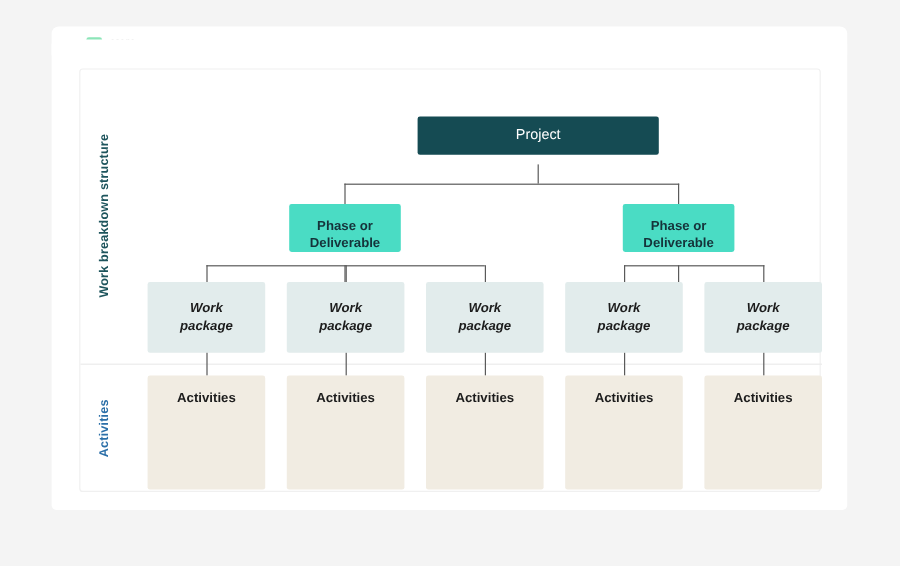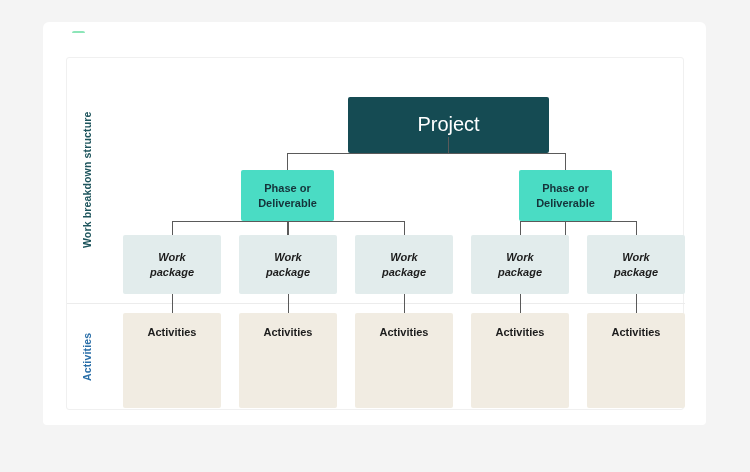--- a/index.html
+++ b/index.html
@@ -129,36 +129,37 @@
     justify-content: center;
     text-align: center;
     line-height: 1.28;
   }
   .node-label { display: block; }
 
   #node-project {
     left: 281px;
     top: 39px;
     width: 201px;
-    height: 56px;
+    height: 32px;
     background: #154b53;
     color: #ffffff;
-    font-size: 20px;
+    font-size: 12px;
     border-radius: 2px;
   }
 
   .node-phase {
     width: 93px;
-    height: 51px;
+    height: 40px;
     background: #4adcc4;
     color: #15333a;
     font-size: 11px;
     font-weight: bold;
     border-radius: 2px;
     top: 112px;
+    align-items: flex-end;
   }
   #node-phase-1 { left: 174px; }
   #node-phase-2 { left: 452px; }
 
   .node-wp {
     width: 98px;
     height: 59px;
     background: #e2ecec;
     color: #1c1c1c;
     font-size: 11px;

